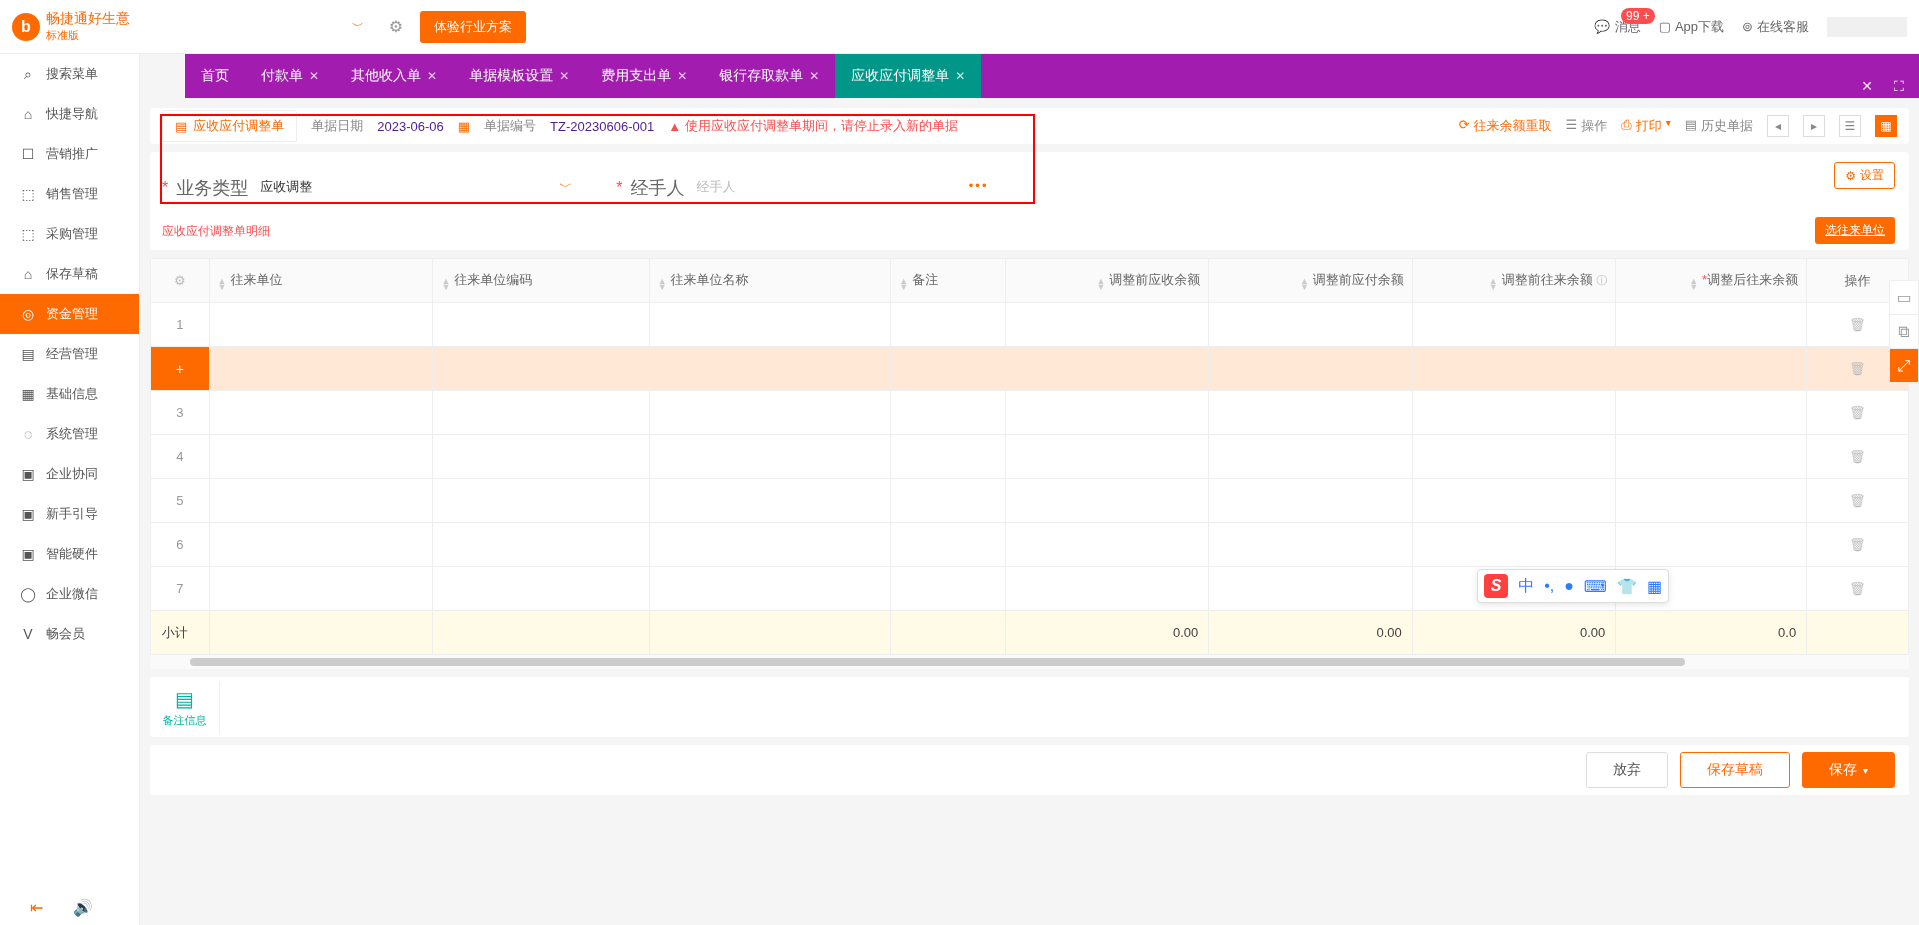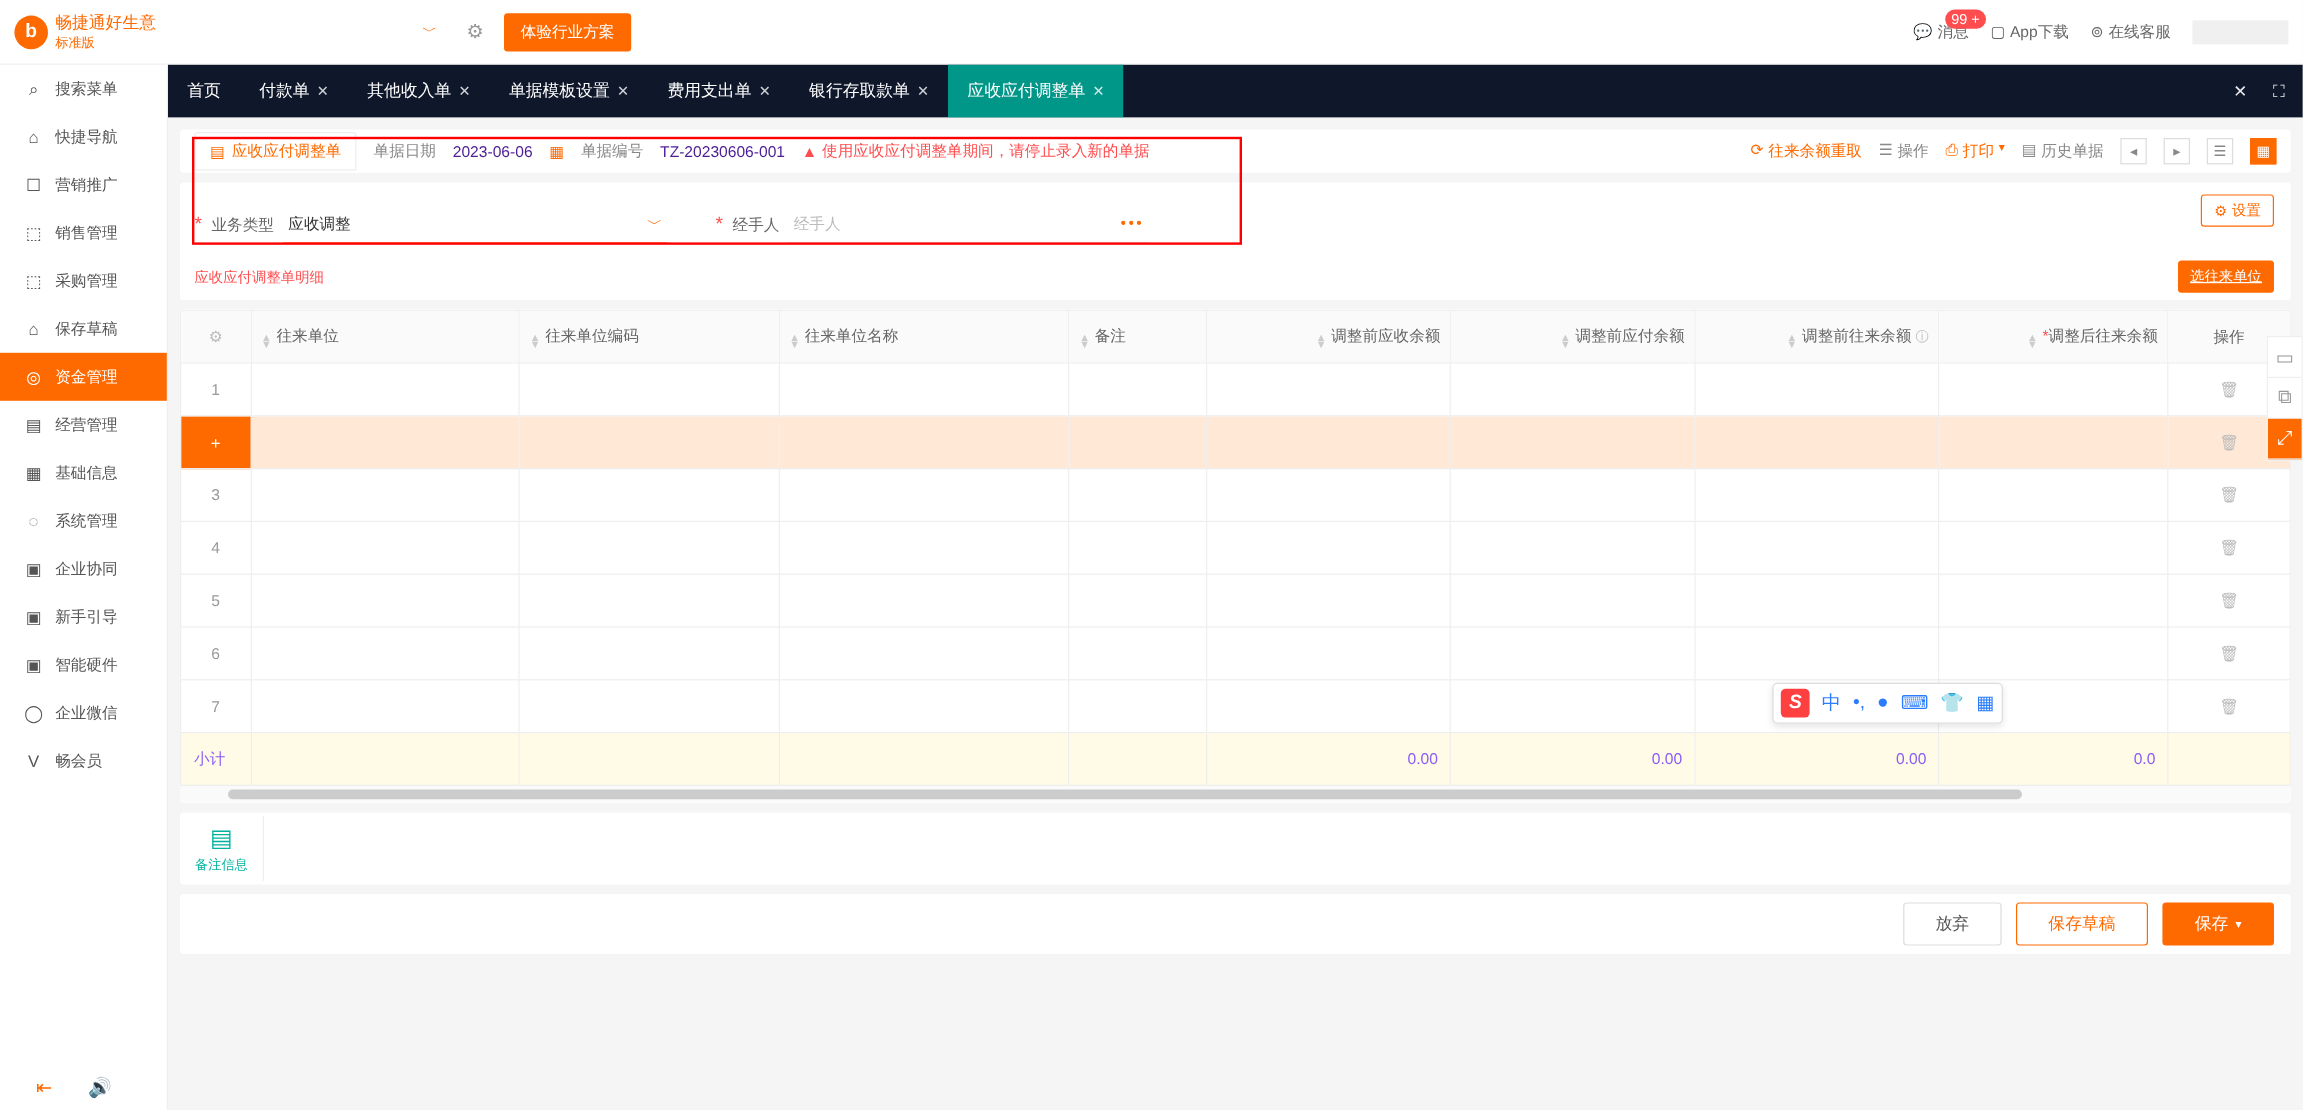--- a/index.html
+++ b/index.html
@@ -14,21 +14,21 @@
   .company-select { margin-left: 20px; width: 200px; height: 32px; display: flex; align-items: center; justify-content: space-between; padding: 0 8px; color: #666; font-size: 13px; }
   .chev-down { color: #ff6a00; font-size: 12px; }
   .gear-btn { margin-left: 10px; width: 28px; height: 28px; display: flex; align-items: center; justify-content: center; color: #999; cursor: pointer; }
   .orange-btn { margin-left: 10px; background: #ff6a00; color: #fff; border: none; padding: 7px 14px; border-radius: 3px; font-size: 13px; cursor: pointer; }
   .header-right { margin-left: auto; display: flex; align-items: center; gap: 18px; color: #666; font-size: 13px; }
   .hr-item { display: flex; align-items: center; gap: 4px; cursor: pointer; position: relative; }
   .badge99 { position: absolute; top: -10px; right: -14px; background: #ff4d4f; color: #fff; font-size: 12px; padding: 1px 5px; border-radius: 8px; }
   .avatar-blk { width: 80px; height: 20px; background: #f0f0f0; }
   
   
-  .tabs-bar { height: 44px; background: #0f172a; display: flex; align-items: center; padding-left: 0; color: #fff; font-size: 14px; position: relative; }
+  .tabs-bar { height: 44px; background: #a21caf; display: flex; align-items: flex-end; padding-left: 0; color: #fff; font-size: 14px; position: relative; margin-left: 45px; }
   .tab { padding: 0 16px; height: 44px; display: flex; align-items: center; gap: 6px; cursor: pointer; }
   .tab.active { background: #009688; }
   .tab-close { font-size: 12px; opacity: 0.8; }
   .tab-ctrls { position: absolute; right: 8px; display: flex; gap: 8px; align-items: center; }
   .tab-ctrl { width: 24px; height: 24px; display: flex; align-items: center; justify-content: center; cursor: pointer; opacity: 0.9; }
   
   
   .sidebar { position: absolute; left: 0; top: 54px; bottom: 0; width: 140px; background: #fff; border-right: 1px solid #eee; }
   .side-item { height: 40px; display: flex; align-items: center; padding-left: 20px; gap: 10px; color: #555; font-size: 13px; cursor: pointer; }
   .side-item.active { background: #ff6a00; color: #fff; }
@@ -50,42 +50,42 @@
   .doc-right-grey { color: #888; }
   .vm-btn { width: 22px; height: 22px; border: 1px solid #ddd; display: inline-flex; align-items: center; justify-content: center; font-size: 12px; color: #888; cursor: pointer; }
   .vm-btn.on { background: #ff6a00; color: #fff; border-color: #ff6a00; }
   
   
   .form-card { background: #fff; border-radius: 3px; padding: 20px 12px 10px; position: relative; }
   .red-box { position: absolute; left: 10px; top: -38px; width: 875px; height: 90px; border: 2px solid red; pointer-events: none; }
   .form-row { display: flex; gap: 40px; align-items: center; }
   .field { display: flex; align-items: center; gap: 8px; }
   .req { color: #ff4d4f; }
-  .field-label { color: #666; font-size: 13px; }
+  .field-label { color: #666; font-size: 18px; }
   .sel-input { width: 320px; border: none; border-bottom: 1px solid #ff6a00; padding: 6px 4px; font-size: 13px; display: flex; justify-content: space-between; color: #333; }
   .txt-input { width: 300px; border: none; border-bottom: 1px solid #ddd; padding: 6px 4px; font-size: 13px; display: flex; justify-content: space-between; color: #bbb; }
   .dots { color: #ff6a00; letter-spacing: 2px; }
   .settings-btn { position: absolute; right: 14px; top: 10px; border: 1px solid #ff6a00; color: #ff6a00; background: #fff; padding: 4px 10px; border-radius: 3px; font-size: 12px; cursor: pointer; display: flex; gap: 4px; align-items: center; }
   .sel-unit-btn { position: absolute; right: 14px; bottom: 6px; background: #ff6a00; color: #fff; border: none; padding: 5px 10px; border-radius: 3px; font-size: 12px; cursor: pointer; text-decoration: underline; }
   .red-text { color: #ff4d4f; font-size: 12px; margin-top: 20px; }
   
   
   .tbl-wrap { background: #fff; border-radius: 3px; overflow: hidden; position: relative; }
   table { border-collapse: collapse; width: 100%; font-size: 13px; }
   th, td { border: 1px solid #eee; padding: 0; height: 44px; text-align: left; }
   th { background: #fafafa; color: #666; font-weight: normal; position: relative; padding: 0 8px; }
   th .sort { color: #ccc; font-size: 9px; display: inline-flex; flex-direction: column; line-height: 6px; margin-right: 4px; }
   .col-idx { width: 46px; text-align: center; }
   .col-op { width: 80px; text-align: center; }
   td.idx { text-align: center; color: #999; }
   tr.active-row td { background: #ffe8d6; }
   tr.active-row td.idx { background: #ff6a00; }
   .add-circle { width: 20px; height: 20px; background: #ff6a00; color: #fff; border-radius: 50%; display: inline-flex; align-items: center; justify-content: center; font-size: 14px; }
   .trash { color: #bbb; cursor: pointer; }
-  tr.subtotal td { background: #fffbe6; text-align: right; padding-right: 10px; color: #8b5cf6; }
+  tr.subtotal td { background: #fffbe6; text-align: right; padding-right: 10px; color: #404040; }
   tr.subtotal td.idx { text-align: center; }
   .hscroll { height: 14px; background: #fafafa; position: relative; }
   .hscroll-thumb { position: absolute; left: 40px; width: 85%; height: 8px; top: 3px; background: #ccc; border-radius: 4px; }
   .num-col { text-align: right; padding-right: 10px; }
   th .req-mark { color: #ff4d4f; }
   th .info-ic { color: #bbb; font-size: 11px; }
   
   
   .remarks-card { background: #fff; display: flex; align-items: center; height: 60px; border-radius: 3px; }
   .remark-icon-box { width: 70px; display: flex; flex-direction: column; align-items: center; gap: 2px; color: #00b3a0; font-size: 11px; border-right: 1px solid #eee; padding: 6px 0; }

